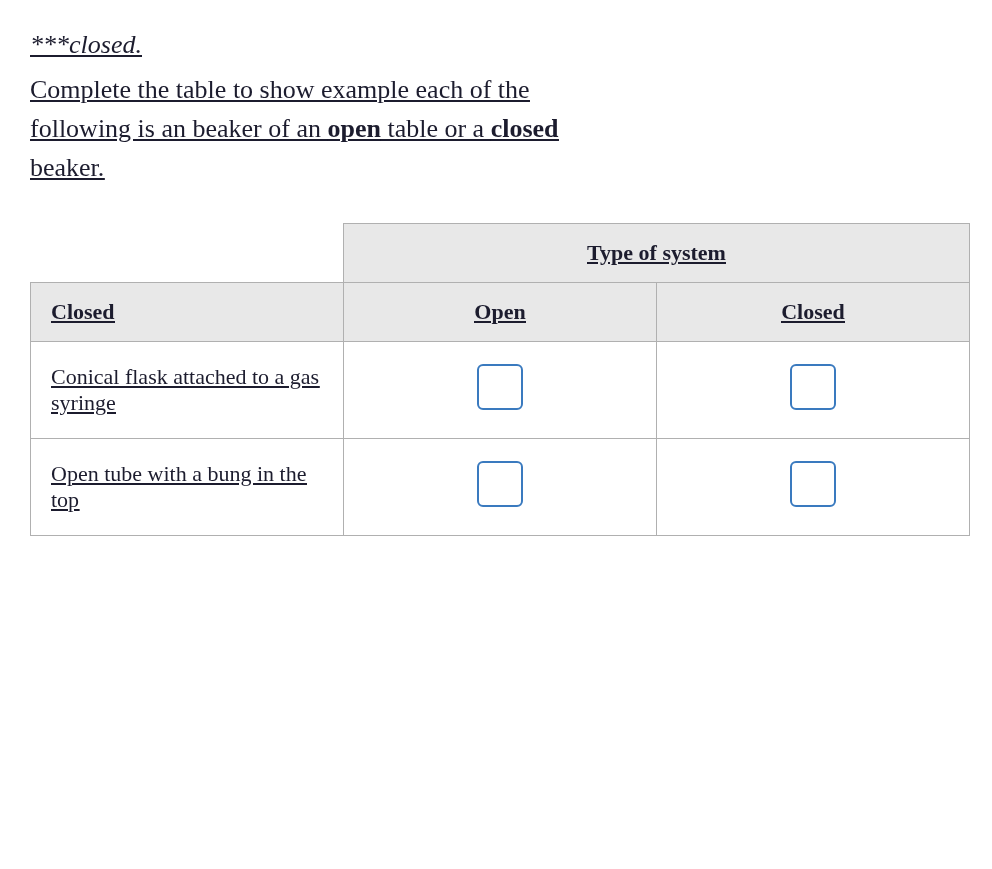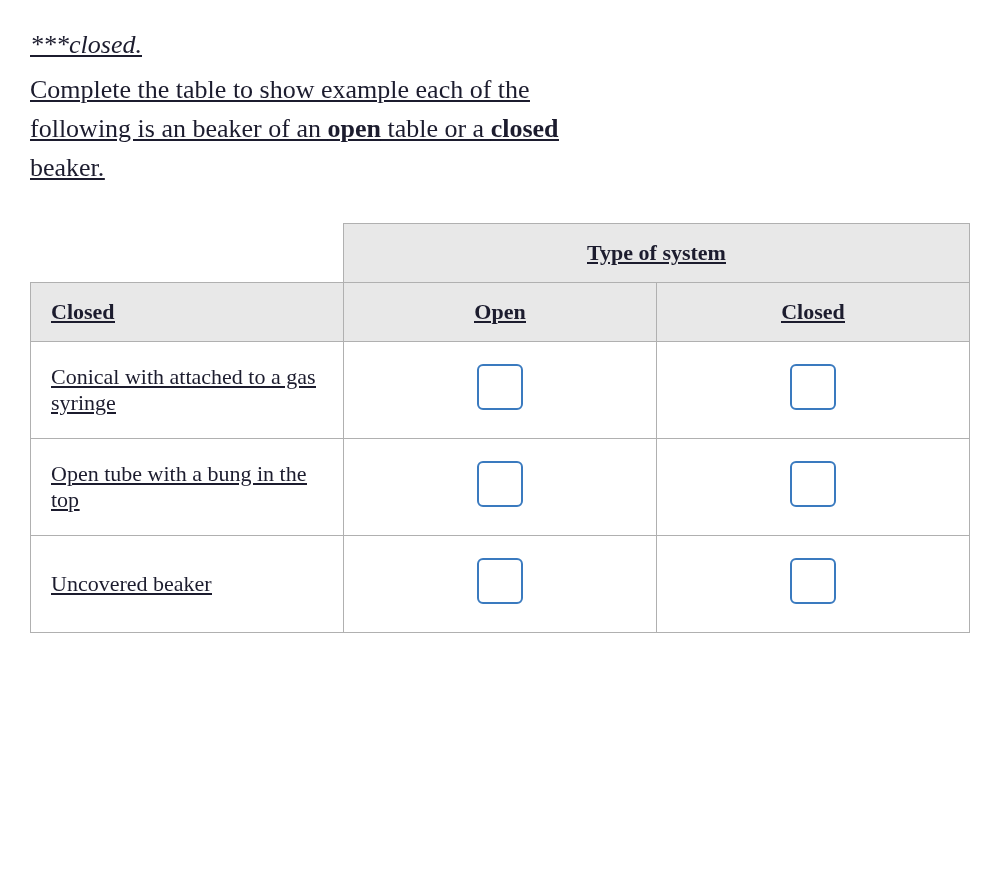--- a/index.html
+++ b/index.html
@@ -133,29 +133,24 @@
         <th colspan="2">Type of system</th>
       </tr>
       <tr class="header-row-sub">
         <th class="example-col">Closed</th>
         <th class="type-col">Open</th>
         <th class="type-col">Closed</th>
       </tr>
     </thead>
     <tbody id="table-body">
     <tr>
-          <td class="example-cell">Conical with attached to a gas syringe</td>
+          <td class="example-cell">Conical flask attached to a gas syringe</td>
           <td class="checkbox-cell"><span class="checkbox-sq"></span></td>
           <td class="checkbox-cell"><span class="checkbox-sq"></span></td>
         </tr>
         <tr>
           <td class="example-cell">Open tube with a bung in the top</td>
           <td class="checkbox-cell"><span class="checkbox-sq"></span></td>
           <td class="checkbox-cell"><span class="checkbox-sq"></span></td>
         </tr>
-        <tr>
-          <td class="example-cell">Uncovered beaker</td>
-          <td class="checkbox-cell"><span class="checkbox-sq"></span></td>
-          <td class="checkbox-cell"><span class="checkbox-sq"></span></td>
-        </tr>
       </tbody>
   </table>
 </div>
 
 </body></html>

